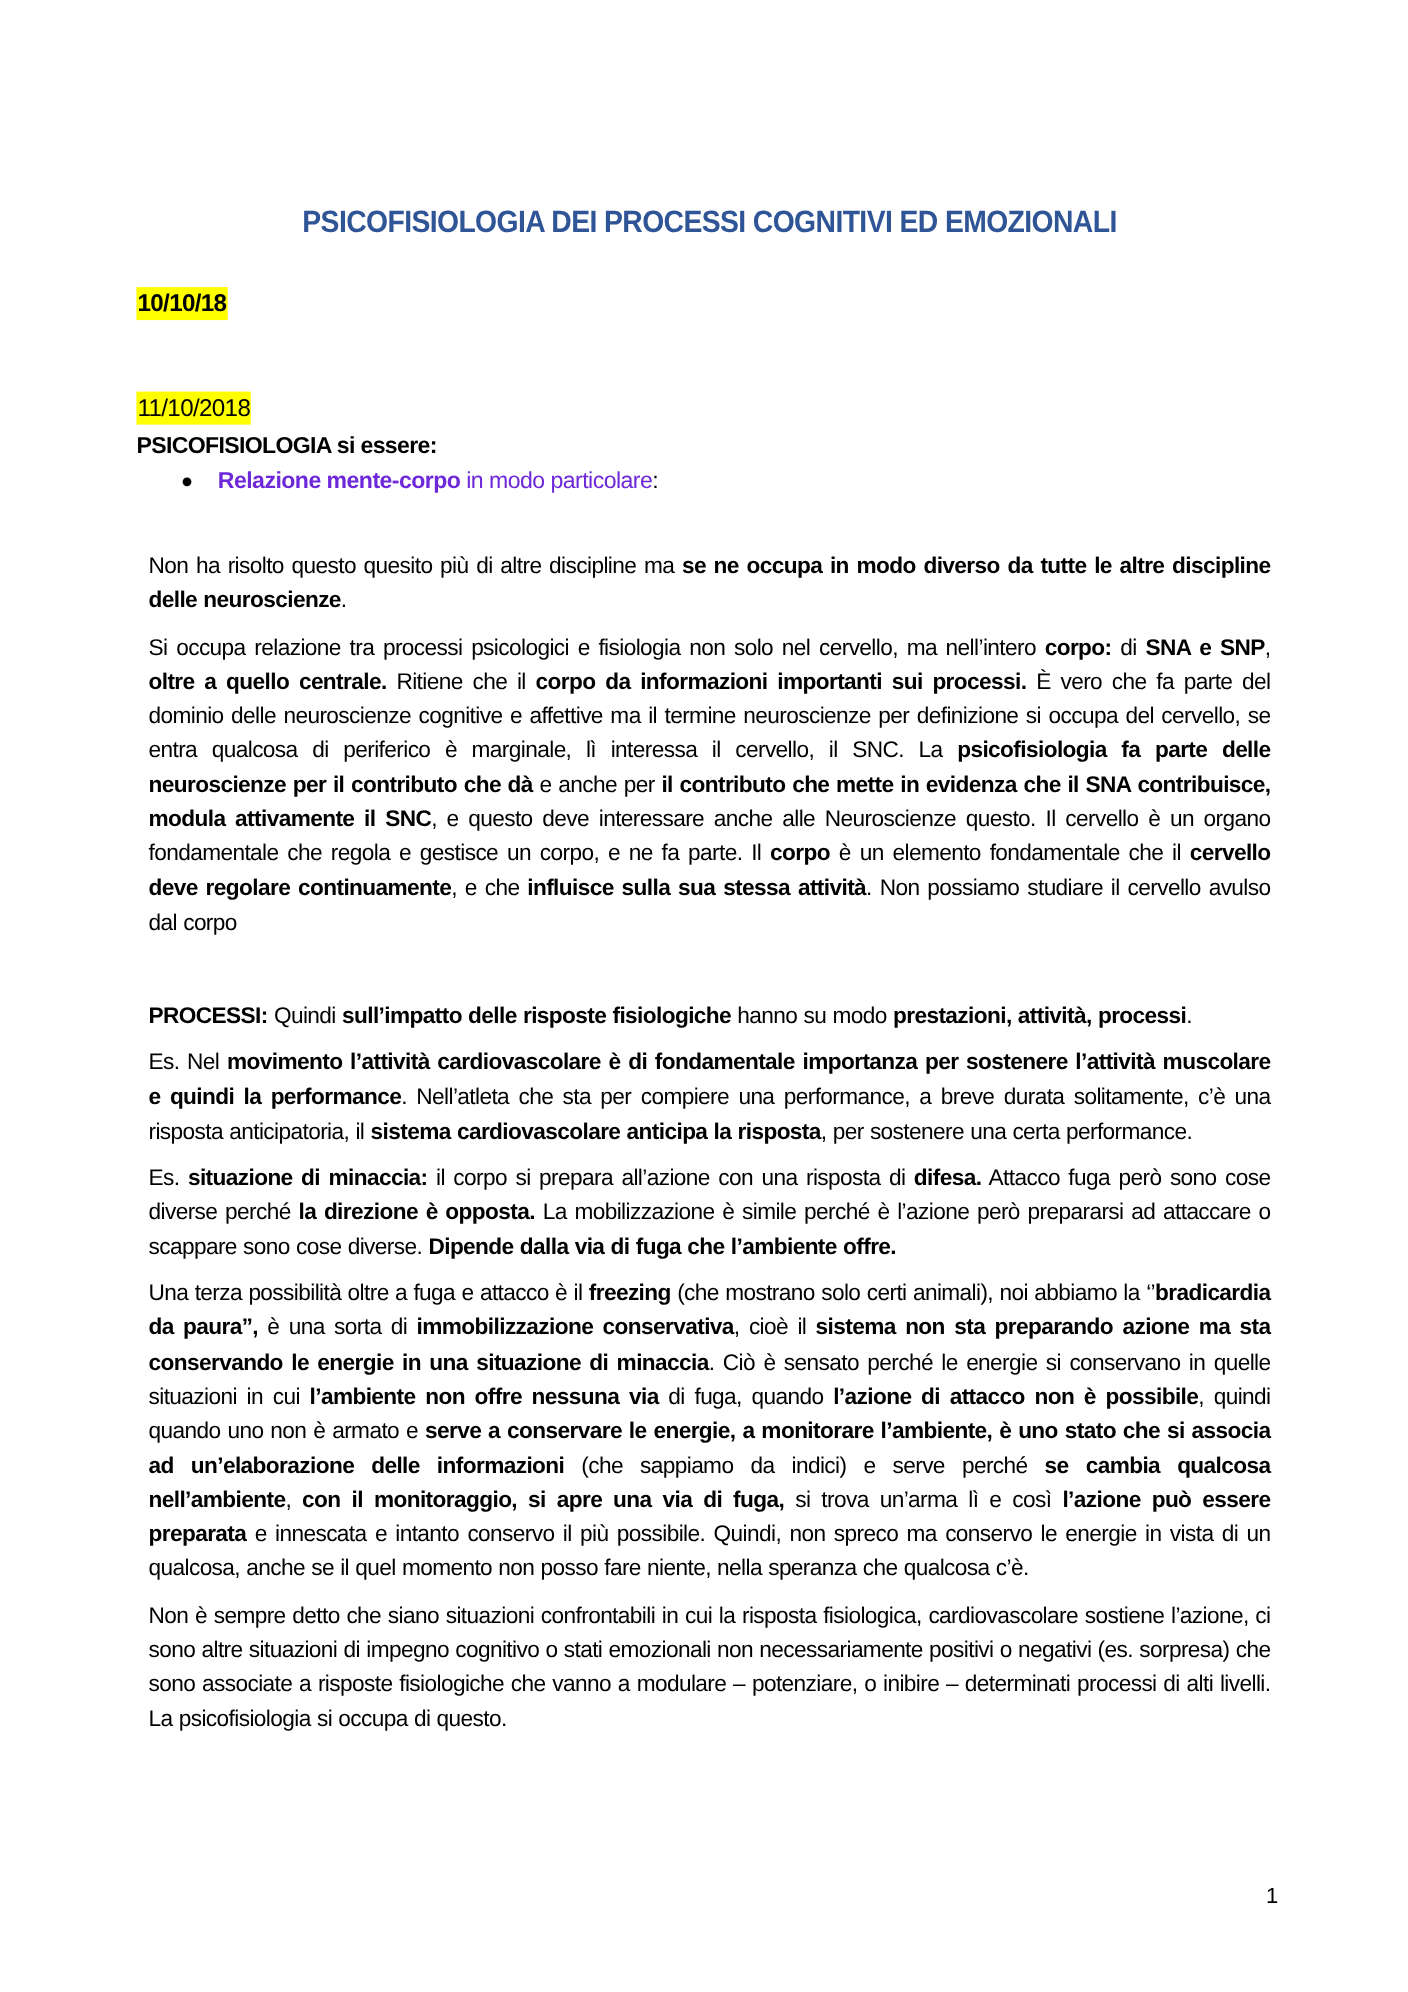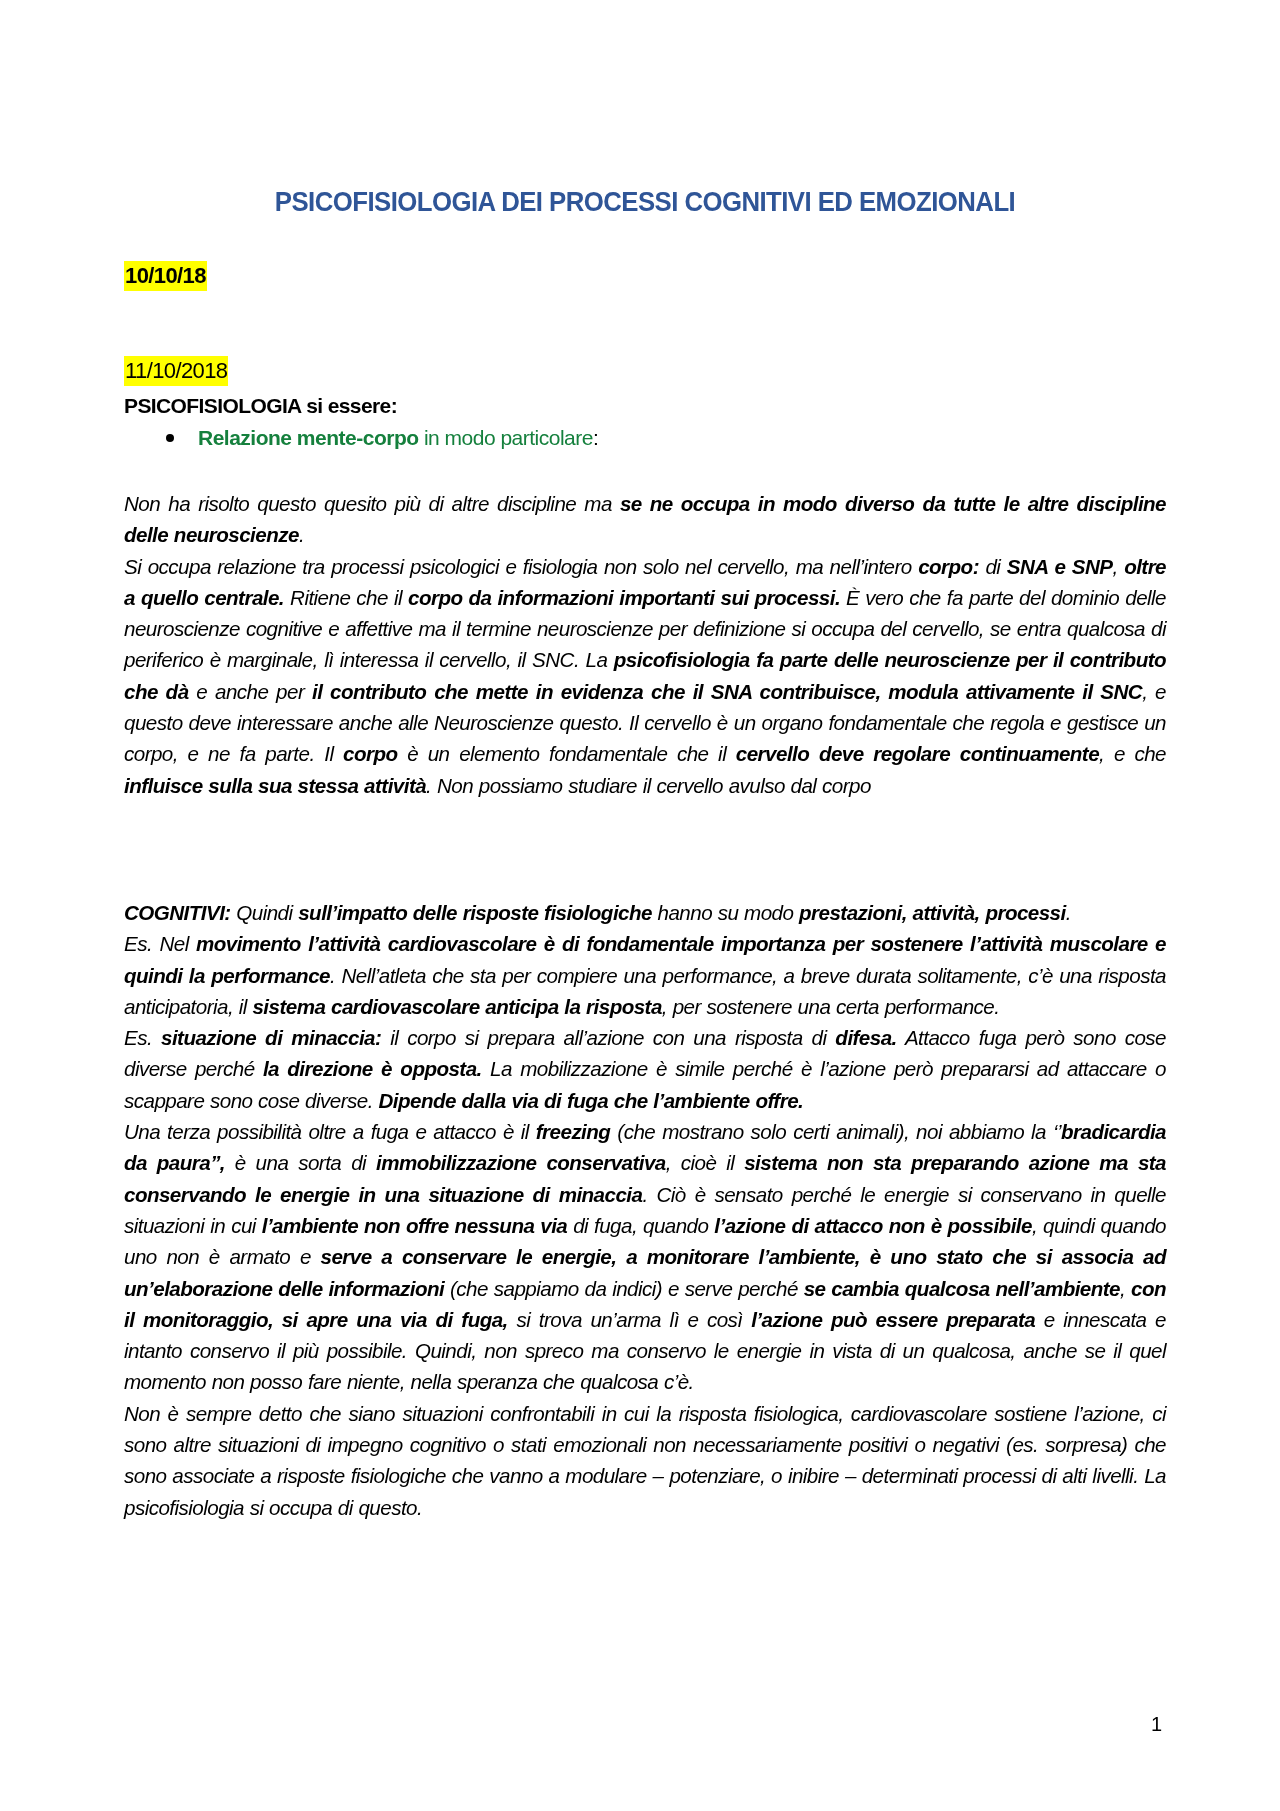--- a/index.html
+++ b/index.html
@@ -9,24 +9,24 @@
   .title { position: absolute; top: 186px; left: 0; width: 1042px; text-align: center;
            color: #2f5597; font-weight: bold; font-size: 28px; letter-spacing: -0.6px;
            transform: scaleX(0.92); transform-origin: center; }
   .date { position: absolute; left: 0; font-size: 22px; background: #ffff00;
           letter-spacing: -0.6px; padding: 0 1px; line-height: 30px; }
   .d1 { top: 261px; font-weight: bold; }
   .d2 { top: 328px; margin-top: 28px; }
   .heading { position: absolute; left: 0; top: 394px; font-size: 21px; font-weight: bold; letter-spacing: -0.6px; }
   .bullet-row { position: absolute; left: 42px; top: 426px; font-size: 21px; letter-spacing: -0.5px; display: flex; align-items: center; }
   .bullet-row .dot { width: 8px; height: 8px; border-radius: 50%; background: #000; margin-right: 24px; }
-  .red { color: #15803d; }
+  .red { color: #6d28d9; }
   .body { position: absolute; left: 0; width: 1042px; font-size: 20.6px; line-height: 31.3px;
           text-align: justify; letter-spacing: -0.55px; word-spacing: 0.5px; }
-  .body p { margin: 0; font-style: italic; }
+  .body p { margin: 11px; }
   .b1 { top: 488px; }
   .b2 { top: 897px; }
   b { font-weight: bold; }
   .pagenum { position: absolute; right: 118px; top: 1713px; font-size: 20px; }
 </style>
 </head>
 <body>
 
 <div class="page">
   <div class="title">PSICOFISIOLOGIA DEI PROCESSI COGNITIVI ED EMOZIONALI</div>
@@ -40,21 +40,21 @@
     <span class="dot"></span>
     <span class="red"><b>Relazione mente-corpo</b><span> in modo particolare</span></span>
       <span>:</span>
   </div>
 
   <div class="body b1">
       <p><span>Non ha risolto questo quesito più di altre discipline ma </span><b>se ne occupa in modo diverso da tutte le altre discipline delle neuroscienze</b><span>.</span></p>
       <p><span>Si occupa relazione tra processi psicologici e fisiologia non solo nel cervello, ma nell’intero </span><b>corpo:</b><span> di </span><b>SNA e SNP</b><span>, </span><b>oltre a quello centrale.</b><span> Ritiene che il </span><b>corpo da informazioni importanti sui processi.</b><span> È vero che fa parte del dominio delle neuroscienze cognitive e affettive ma il termine neuroscienze per definizione si occupa del cervello, se entra qualcosa di periferico è marginale, lì interessa il cervello, il SNC. La </span><b>psicofisiologia fa parte delle neuroscienze per il contributo che dà</b><span> e anche per </span><b>il contributo che mette in evidenza che il SNA contribuisce, modula attivamente il SNC</b><span>, e questo deve interessare anche alle Neuroscienze questo. Il cervello è un organo fondamentale che regola e gestisce un corpo, e ne fa parte. Il </span><b>corpo</b><span> è un elemento fondamentale che il </span><b>cervello deve regolare continuamente</b><span>, e che </span><b>influisce sulla sua stessa attività</b><span>. Non possiamo studiare il cervello avulso dal corpo</span></p>
     </div>
   <div class="body b2">
-      <p><b>COGNITIVI:</b><span> Quindi </span><b>sull’impatto delle risposte fisiologiche</b><span> hanno su modo </span><b>prestazioni, attività, processi</b><span>.</span></p>
+      <p><b>PROCESSI:</b><span> Quindi </span><b>sull’impatto delle risposte fisiologiche</b><span> hanno su modo </span><b>prestazioni, attività, processi</b><span>.</span></p>
       <p><span>Es. Nel </span><b>movimento l’attività cardiovascolare è di fondamentale importanza per sostenere l’attività muscolare e quindi la performance</b><span>. Nell’atleta che sta per compiere una performance, a breve durata solitamente, c’è una risposta anticipatoria, il </span><b>sistema cardiovascolare anticipa la risposta</b><span>, per sostenere una certa performance.</span></p>
       <p><span>Es. </span><b>situazione di minaccia:</b><span> il corpo si prepara all’azione con una risposta di </span><b>difesa.</b><span> Attacco fuga però sono cose diverse perché </span><b>la direzione è opposta.</b><span> La mobilizzazione è simile perché è l’azione però prepararsi ad attaccare o scappare sono cose diverse. </span><b>Dipende dalla via di fuga che l’ambiente offre.</b></p>
       <p><span>Una terza possibilità oltre a fuga e attacco è il </span><b>freezing</b><span> (che mostrano solo certi animali), noi abbiamo la ‘’</span><b>bradicardia da paura’’,</b><span> è una sorta di </span><b>immobilizzazione conservativa</b><span>, cioè il </span><b>sistema non sta preparando azione ma sta conservando le energie in una situazione di minaccia</b><span>. Ciò è sensato perché le energie si conservano in quelle situazioni in cui </span><b>l’ambiente non offre nessuna via</b><span> di fuga, quando </span><b>l’azione di attacco non è possibile</b><span>, quindi quando uno non è armato e </span><b>serve a conservare le energie, a monitorare l’ambiente, è uno stato che si associa ad un’elaborazione delle informazioni</b><span> (che sappiamo da indici) e serve perché </span><b>se cambia qualcosa nell’ambiente</b><span>, </span><b>con il monitoraggio, si apre una via di fuga,</b><span> si trova un’arma lì e così </span><b>l’azione può essere preparata</b><span> e innescata e intanto conservo il più possibile. Quindi, non spreco ma conservo le energie in vista di un qualcosa, anche se il quel momento non posso fare niente, nella speranza che qualcosa c’è.</span></p>
       <p><span>Non è sempre detto che siano situazioni confrontabili in cui la risposta fisiologica, cardiovascolare sostiene l’azione, ci sono altre situazioni di impegno cognitivo o stati emozionali non necessariamente positivi o negativi (es. sorpresa) che sono associate a risposte fisiologiche che vanno a modulare – potenziare, o inibire – determinati processi di alti livelli. La psicofisiologia si occupa di questo.</span></p>
     </div>
 </div>
 
 <div class="pagenum">1</div>
 
 </body></html>

